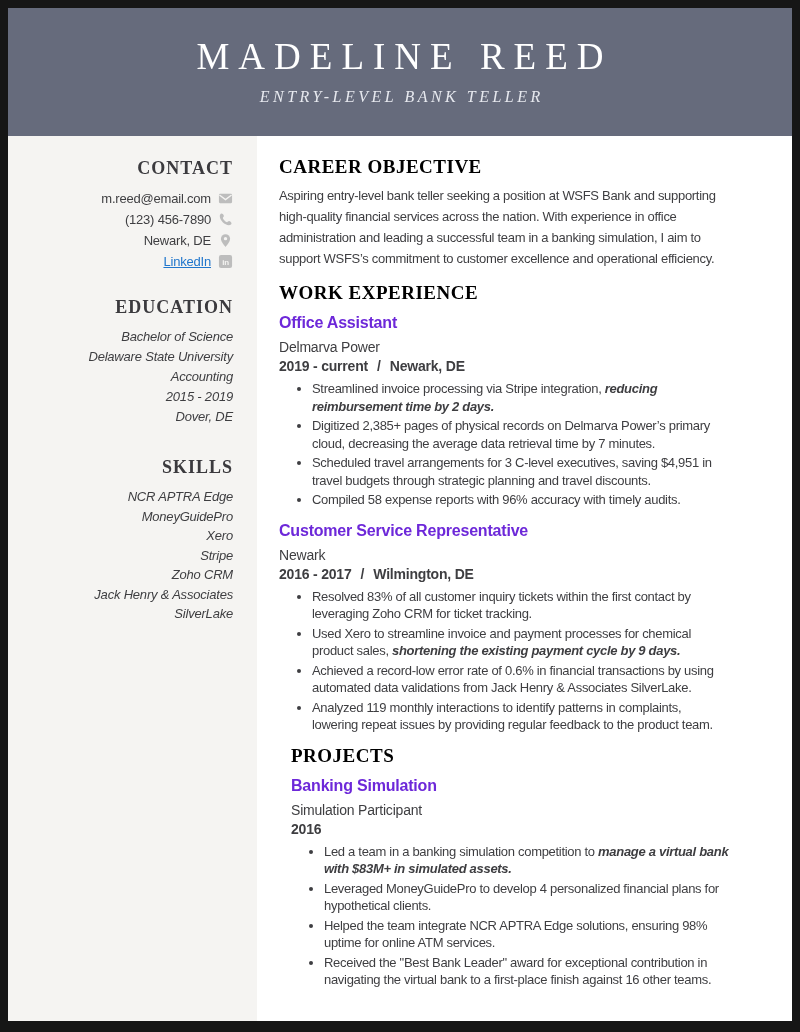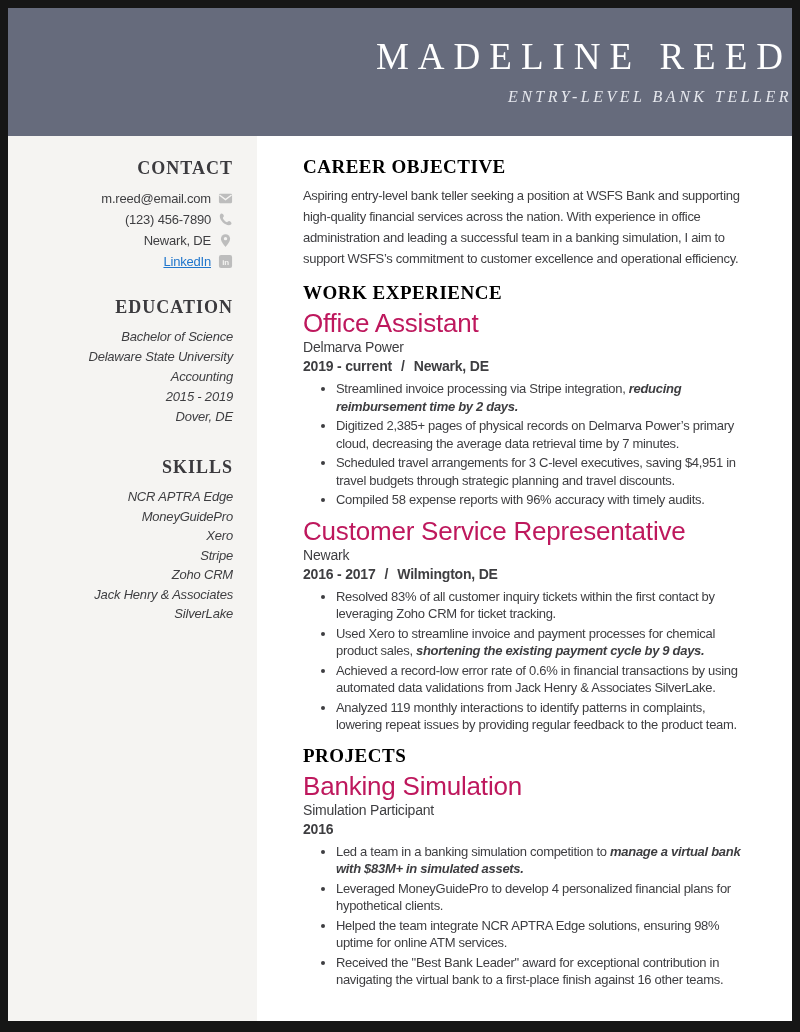--- a/index.html
+++ b/index.html
@@ -8,34 +8,34 @@
 
   .page {
     width: 800px; height: 1032px;
     border: 8px solid #161616; border-bottom-width: 11px;
     display: flex; flex-direction: column; background: #ffffff;
   }
 
   
   .hdr {
     flex: 0 0 128px; background: #666b7c; color: #ffffff;
-    display: flex; flex-direction: column; align-items: flex-end; justify-content: center;
+    display: flex; flex-direction: column; align-items: center; justify-content: center;
     gap: 13px;
   }
   .hdr h1 {
     font-family: "Liberation Serif", serif; font-weight: 400;
     font-size: 37px; letter-spacing: 9px; padding-left: 9px; line-height: 1;
   }
   .hdr .sub {
     font-family: "Liberation Serif", serif; font-style: italic;
     font-size: 16px; letter-spacing: 3.5px; padding-left: 3.5px; color: #e7e9ef;
   }
 
   
-  .cols { flex: 1; display: flex; min-height: 0; gap: 24px; }
+  .cols { flex: 1; display: flex; min-height: 0; }
 
   aside {
     flex: 0 0 249px; width: 249px; background: #f5f4f2;
     text-align: right; padding: 21px 24px 0 12px; color: #3e3e41;
   }
   aside h2 {
     font-family: "Liberation Serif", serif; font-size: 18px; line-height: 22px;
     letter-spacing: 1px; color: #3b3a3e; margin-bottom: 9px;
   }
   .contact-list { list-style: none; margin-bottom: 24px; }
@@ -56,26 +56,26 @@
   main { flex: 1; background: #ffffff; padding: 20px 12px 0 22px; color: #3e3e41; }
   main h2 {
     font-family: "Liberation Serif", serif; font-size: 19px; line-height: 22px;
     letter-spacing: 0.5px; color: #000000; margin-bottom: 7px;
   }
   .objective {
     font-size: 13px; line-height: 21px; letter-spacing: -0.3px;
     white-space: pre-line; max-width: 492px;
   }
   .section-work { margin-top: 13px; }
-  .section-projects { margin-top: 11px; }
+  .section-projects { margin-top: 11px; margin-left: 12px; }
   main section > h2 { margin-bottom: 6px; }
   .section-objective > h2 { margin-bottom: 7px; }
 
   .entry h3 {
-    font-size: 26px; font-weight: 400; color: #be185d;
+    font-size: 16px; font-weight: 700; color: #6d28d9;
     line-height: 26px; margin-bottom: 2px; letter-spacing: -0.2px;
   }
   .entry .org  { font-size: 14px; line-height: 19px; letter-spacing: -0.2px; }
   .entry .meta { font-size: 14px; line-height: 19px; letter-spacing: -0.2px; margin-bottom: 4px; font-weight: bold; }
   .meta .slash { margin: 0 9px; }
   .entry ul { margin: 0 0 9px 0; padding-left: 33px; max-width: 501px; }
   .entry li {
     font-size: 13px; line-height: 17.5px; letter-spacing: -0.3px;
     margin-bottom: 2px; white-space: pre-line;
   }

